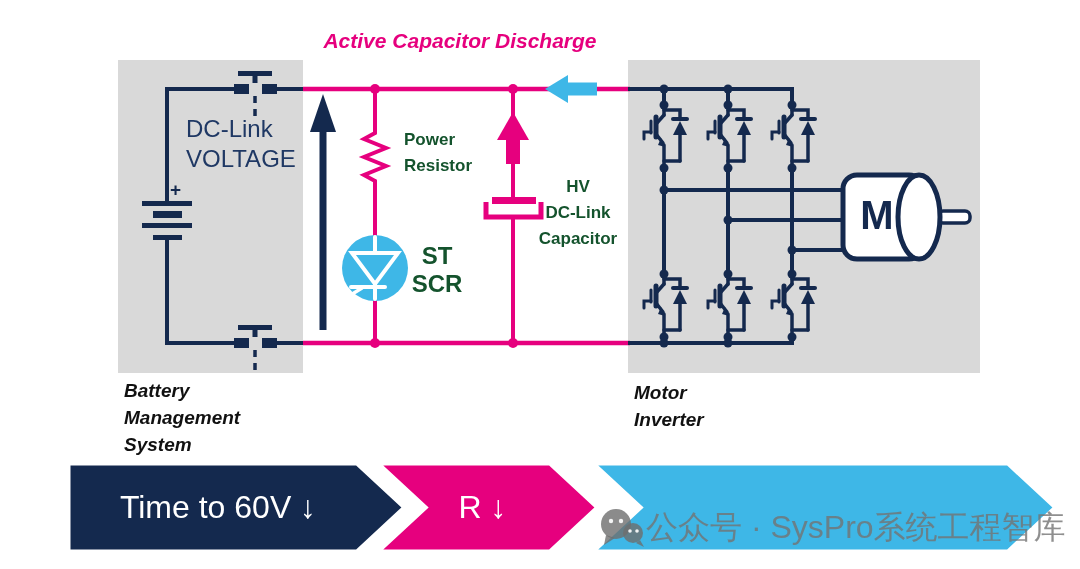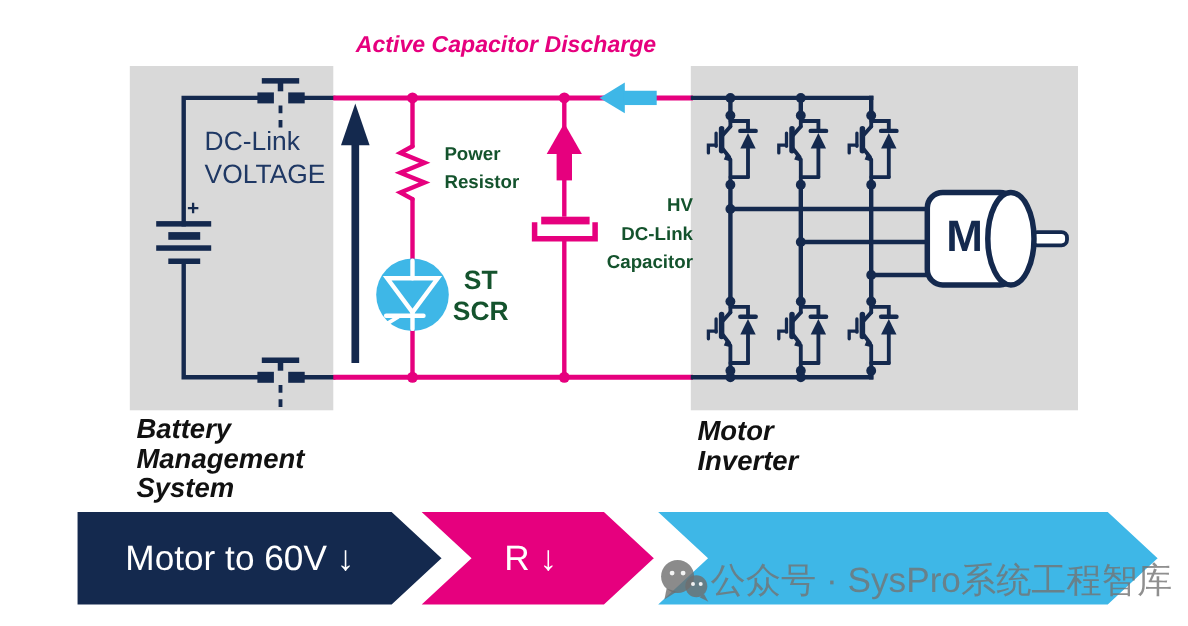--- a/index.html
+++ b/index.html
@@ -11,22 +11,22 @@
   .txt{position:absolute;white-space:pre-line;}
   .title{
     width:520px;left:200px;top:29px;text-align:center;
     color:#E6007E;font-size:21px;font-weight:bold;font-style:italic;
   }
   .dclink{left:186px;top:114px;color:#1F3864;font-size:24px;line-height:30px;}
   .plus{left:170px;top:179px;color:#14294E;font-size:19px;font-weight:bold;}
   .complabel{color:#14532d;font-size:17px;font-weight:bold;line-height:26px;}
   .pwr{left:404px;top:127px;}
   .scr{left:408px;top:242px;width:58px;text-align:center;font-size:24px;line-height:28px;}
-  .hvcap{left:526px;top:174px;width:104px;text-align:right;}
-  .boxlabel{color:#111111;font-size:25px;font-weight:bold;font-style:italic;line-height:27px;}
+  .hvcap{left:526px;top:174px;width:104px;text-align:center;}
+  .boxlabel{color:#111111;font-size:19px;font-weight:bold;font-style:italic;line-height:27px;}
   .bms{left:124px;top:377px;}
   .mi{left:634px;top:379px;}
   .mletter{left:851px;top:193px;width:52px;text-align:center;color:#14294E;font-size:40px;font-weight:bold;}
   .chevlabel{position:absolute;top:489px;color:#ffffff;font-size:32px;text-align:center;}
   .c1{left:68px;width:300px;}
   .c2{left:395px;width:175px;}
   .c3{left:612px;width:390px;}
   .watermark{
     left:646px;top:506px;color:rgba(115,115,115,0.8);font-size:32px;z-index:5;
   }
@@ -195,21 +195,21 @@
 DC-Link
 Capacitor</div>
 
   <div class="txt boxlabel bms">Battery
 Management
 System</div>
   <div class="txt boxlabel mi">Motor
 Inverter</div>
   <div class="txt mletter">M</div>
 
-  <div class="chevlabel c1">Motor to 60V ↓</div>
+  <div class="chevlabel c1">Time to 60V ↓</div>
   <div class="chevlabel c2">R ↓</div>
 
   <svg width="52" height="44" style="left:596px;top:505px;z-index:5;">
     <g fill="rgba(110,110,110,0.8)">
       <circle cx="20" cy="19" r="15"></circle>
       <polygon points="10,30 8,40 19,33"></polygon>
       <circle cx="37" cy="28" r="10"></circle>
       <polygon points="44,35 48,42 40,38"></polygon>
     </g>
     <g fill="rgba(255,255,255,0.9)">

